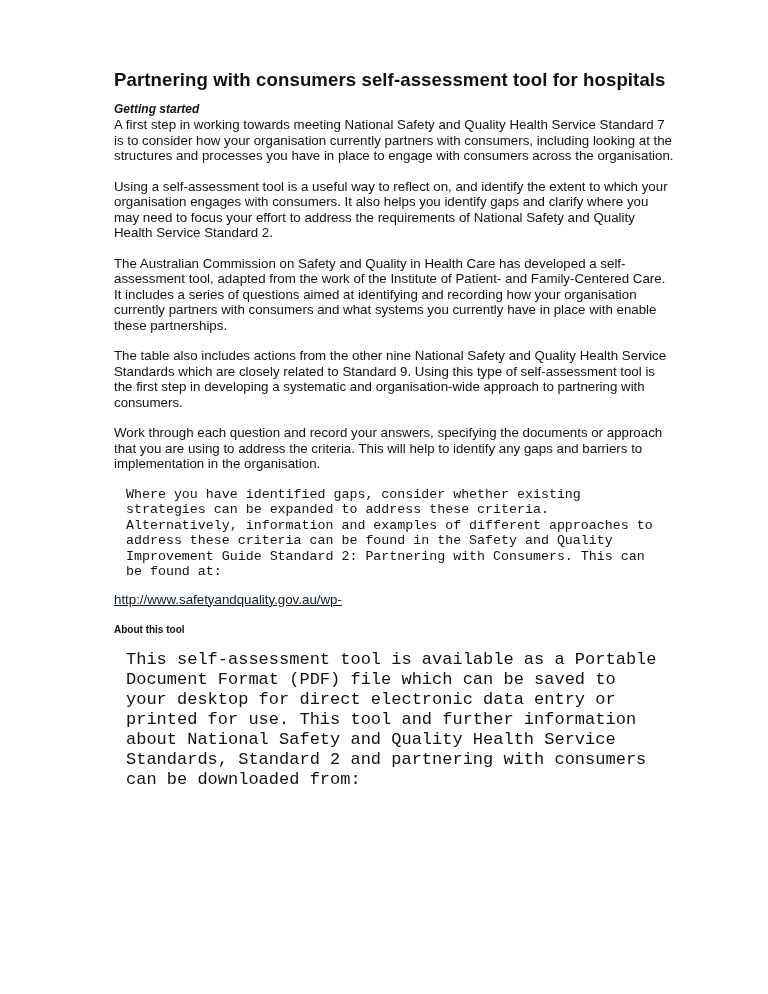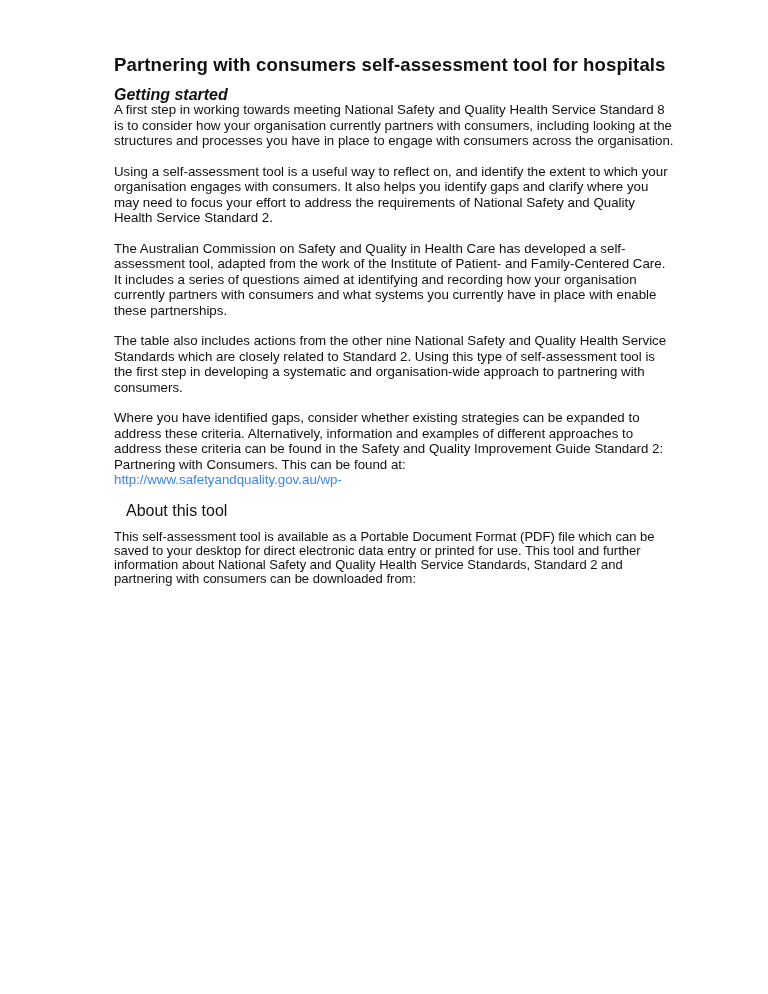--- a/index.html
+++ b/index.html
@@ -1,72 +1,75 @@
 <!DOCTYPE html>
 <html><head>
 <meta charset="utf-8">
 <style>
   html, body { margin: 0; padding: 0; background: #ffffff; }
   body { width: 768px; height: 994px; position: relative; overflow: hidden; }
   .page {
     position: absolute;
     left: 114px;
-    top: 54px;
+    top: 69px;
     width: 560px;
     font-family: "Liberation Sans", sans-serif;
     color: #111111;
   }
   .title {
     font-size: 18.6px;
     font-weight: bold;
     margin: 0 0 11px 0;
     line-height: 22px;
     white-space: nowrap;
     letter-spacing: 0.1px;
   }
   .heading-bi {
-    font-size: 16px;
+    font-size: 12px;
     font-weight: bold;
     font-style: italic;
     line-height: 15.4px;
     margin: 0;
   }
   .heading-plain {
-    font-size: 16px;
+    font-size: 10px;
     line-height: 15.4px;
-    margin: 12px;
+    margin: 0;
+    font-weight: bold;
   }
   .para {
     font-size: 13.3px;
     line-height: 15.4px;
     margin: 0 0 15.4px 0;
   }
   .para.small {
-    font-size: 13px;
-    line-height: 14px;
+    font-size: 17px;
+    line-height: 20px;
     margin: 0 0 15.4px 0;
   }
   .link {
-    color: #3b82f6;
+    color: #0f172a;
+    text-decoration: underline;
     display: block;
   }
-  .para p { margin: 0; }
+  .para p { margin: 12px; font-family: Liberation Mono, monospace; }
 </style>
 </head>
 <body>
 
 <div class="page">
   <h1 class="title">Partnering with consumers self-assessment tool for hospitals</h1>
 
   <div class="heading-bi">Getting started</div>
-  <div class="para">A first step in working towards meeting National Safety and Quality Health Service Standard 8 is to consider how your organisation currently partners with consumers, including looking at the structures and processes you have in place to engage with consumers across the organisation.</div>
+  <div class="para">A first step in working towards meeting National Safety and Quality Health Service Standard 7 is to consider how your organisation currently partners with consumers, including looking at the structures and processes you have in place to engage with consumers across the organisation.</div>
   <div class="para">Using a self-assessment tool is a useful way to reflect on, and identify the extent to which your organisation engages with consumers. It also helps you identify gaps and clarify where you may need to focus your effort to address the requirements of National Safety and Quality Health Service Standard 2.</div>
   <div class="para">The Australian Commission on Safety and Quality in Health Care has developed a self-assessment tool, adapted from the work of the Institute of Patient- and Family-Centered Care. It includes a series of questions aimed at identifying and recording how your organisation currently partners with consumers and what systems you currently have in place with enable these partnerships.</div>
-  <div class="para">The table also includes actions from the other nine National Safety and Quality Health Service Standards which are closely related to Standard 2. Using this type of self-assessment tool is the first step in developing a systematic and organisation-wide approach to partnering with consumers.</div>
+  <div class="para">The table also includes actions from the other nine National Safety and Quality Health Service Standards which are closely related to Standard 9. Using this type of self-assessment tool is the first step in developing a systematic and organisation-wide approach to partnering with consumers.</div>
 
+  <div class="para">Work through each question and record your answers, specifying the documents or approach that you are using to address the criteria. This will help to identify any gaps and barriers to implementation in the organisation.</div>
   <div class="para">
     <p>Where you have identified gaps, consider whether existing strategies can be expanded to address these criteria. Alternatively, information and examples of different approaches to address these criteria can be found in the Safety and Quality Improvement Guide Standard 2: Partnering with Consumers. This can be found at:</p>
     <a class="link">
       <span>http://www.safetyandquality.gov.au/wp-</span><br>
     </a>
   </div>
 
   <div class="heading-plain">About this tool</div>
   <div class="para small">
     <p>This self-assessment tool is available as a Portable Document Format (PDF) file which can be saved to your desktop for direct electronic data entry or printed for use. This tool and further information about National Safety and Quality Health Service Standards, Standard 2 and partnering with consumers can be downloaded from:</p>

